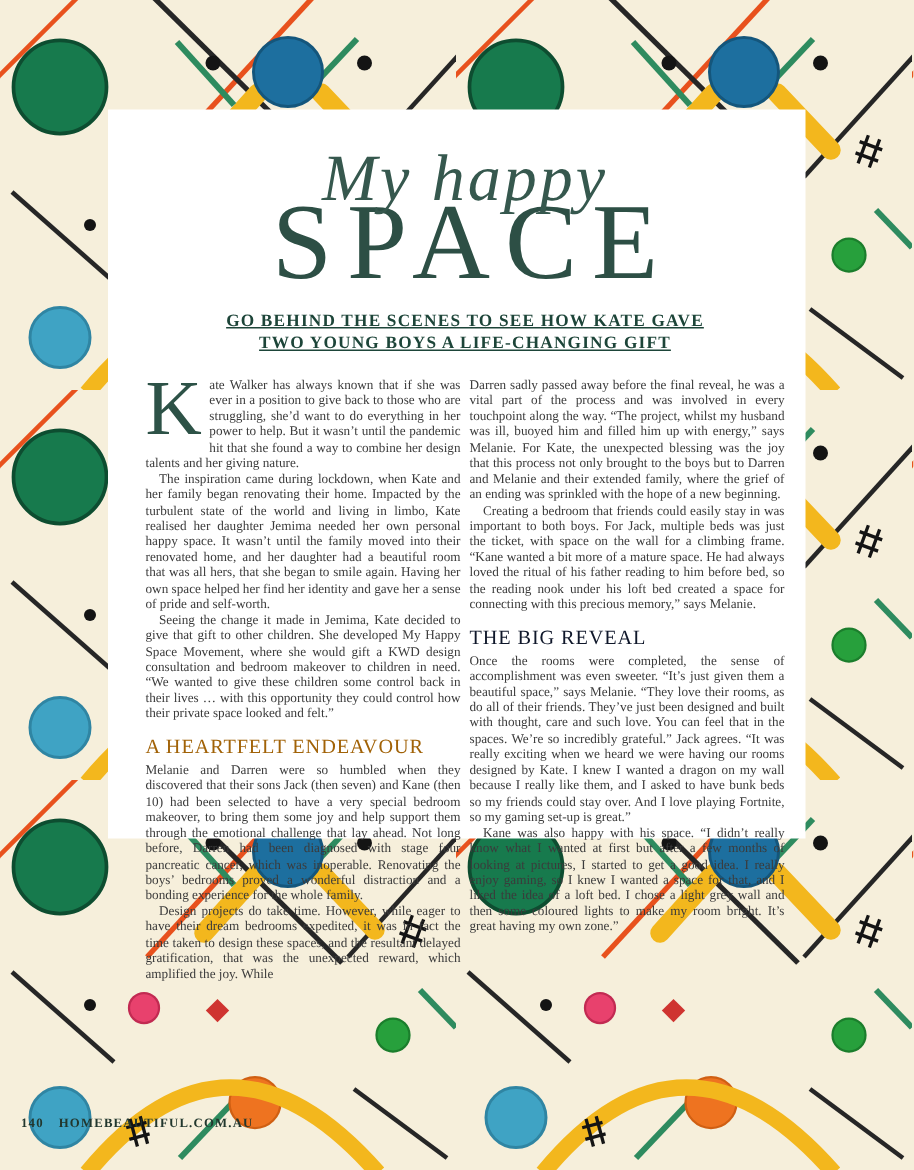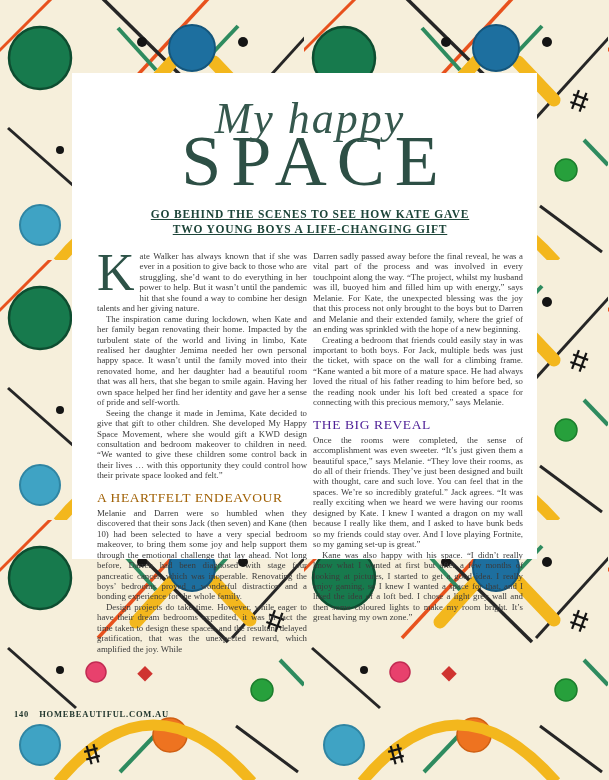--- a/index.html
+++ b/index.html
@@ -77,24 +77,24 @@
   }
   .sec-heading {
     font-family: "Liberation Serif", serif;
     font-weight: 400;
     font-size: 13.5px;
     letter-spacing: 0.6px;
     margin-top: 9px;
     margin-bottom: 2px;
   }
   .sec-heading.h1 { color: #a16207; }
-  .sec-heading.h2 { color: #4c1d95; }
+  .sec-heading.h2 { color: #0f172a; }
   .footer {
     position: absolute;
-    left: 14px; top: 709px;
+    left: 14px; top: 743px;
     font-size: 8.5px;
     letter-spacing: 0.8px;
     color: #22372e;
     font-weight: 700;
   }
   .footer .pageno { margin-right: 10px; }
 </style>
 </head>
 <body>
 

